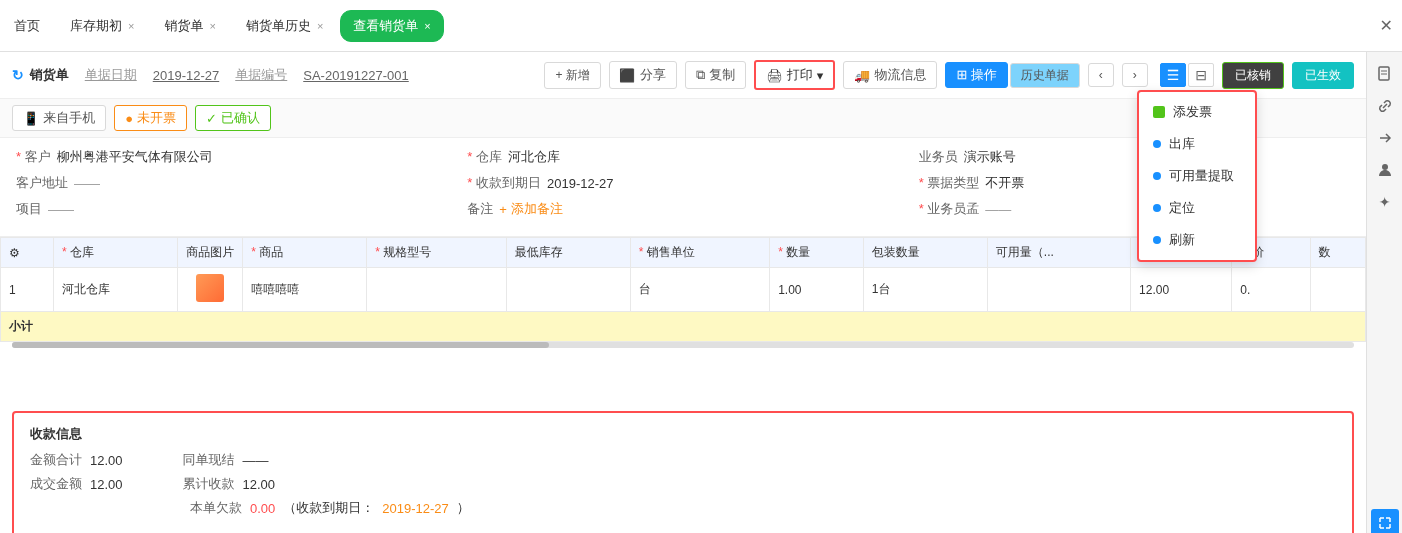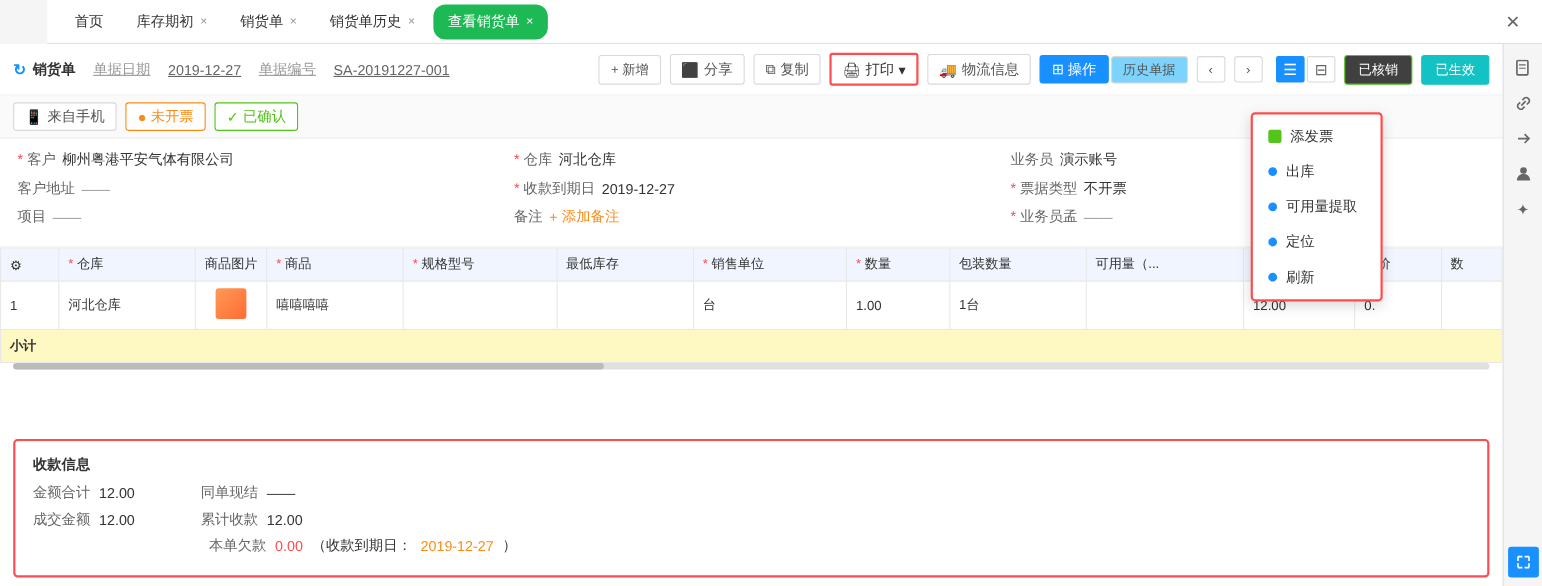--- a/index.html
+++ b/index.html
@@ -1,21 +1,21 @@
 <!DOCTYPE html>
 <html><head>
   <meta charset="utf-8">
   <style>
     * { box-sizing: border-box; margin: 0; padding: 0; font-family: 'Microsoft YaHei', Arial, sans-serif; font-size: 13px; }
     body { background: #f5f5f5; width: 1402px; height: 533px; overflow: hidden; }
 
     
     .tab-bar {
       display: flex; align-items: center; background: #fff; border-bottom: 1px solid #e0e0e0;
-      height: 40px; padding: 0 12px; gap: 4px; margin-left: 43px;
+      height: 52px; padding: 0 1px; gap: 4px;
     }
     .tab {
       display: flex; align-items: center; padding: 0 12px; height: 32px; border-radius: 4px 4px 0 0;
       cursor: pointer; font-size: 13px; color: #333; gap: 6px; border: 1px solid transparent;
     }
     .tab.green { background: #1db954; color: #fff; border-color: #1db954; border-radius: 11px; }
     .tab-close { font-size: 11px; color: #999; cursor: pointer; }
     .spacer { flex: 1; }
     .win-close { font-size: 16px; color: #666; cursor: pointer; padding: 4px 8px; }
 
@@ -99,21 +99,21 @@
     }
     .sidebar-icon {
       width: 28px; height: 28px; display: flex; align-items: center; justify-content: center;
       border-radius: 3px; cursor: pointer; color: #666; font-size: 14px;
     }
     .sidebar-icon.active { background: #1890ff; color: #fff; }
     .sidebar-icon.bottom { margin-top: auto; background: #1890ff; color: #fff; border-radius: 3px; }
 
     
     .dropdown-overlay {
-      position: absolute; top: 102px; right: 145px; background: #fff;
+      position: absolute; top: 90px; right: 145px; background: #fff;
       border: 2px solid #ff4d4f; border-radius: 4px; box-shadow: 0 4px 12px rgba(0,0,0,0.15);
       z-index: 100; min-width: 120px; padding: 4px 0;
     }
     .dropdown-item {
       display: flex; align-items: center; gap: 8px; padding: 7px 14px; cursor: pointer;
       font-size: 13px; color: #333;
     }
     .dropdown-dot { width: 8px; height: 8px; border-radius: 50%; background: #1890ff; }
     .dropdown-square { width: 12px; height: 12px; background: #52c41a; border-radius: 2px; display: flex; align-items: center; justify-content: center; }
     .dropdown-square svg { width: 10px; height: 10px; }

